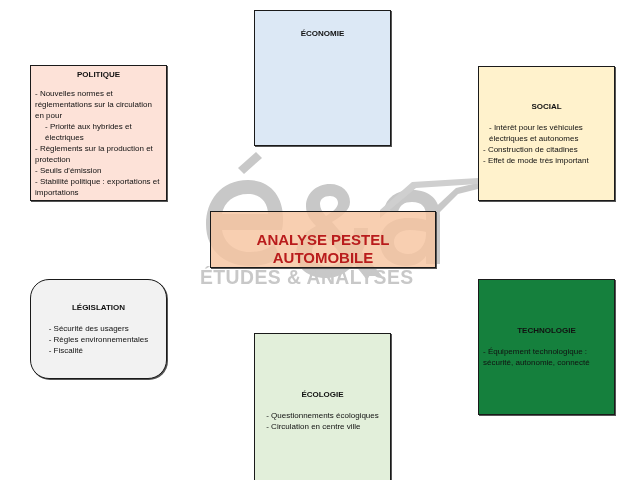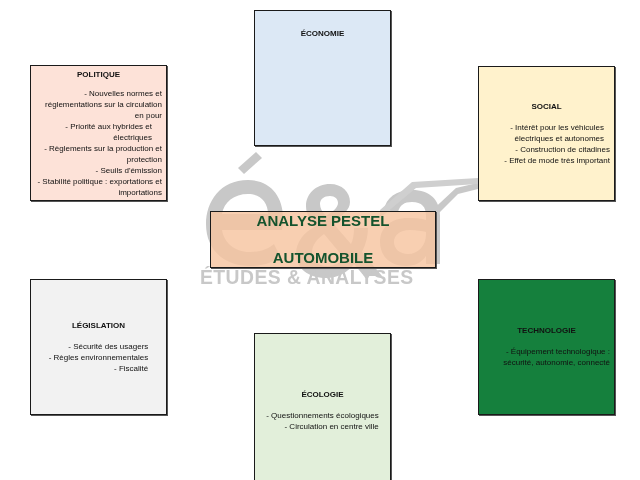--- a/index.html
+++ b/index.html
@@ -41,21 +41,21 @@
     }
     .box {
       position: absolute;
       box-sizing: border-box;
       border: 1.5px solid #1a1a1a;
       box-shadow: 1px 1px 0 #555;
       display: flex;
       flex-direction: column;
       align-items: center;
       justify-content: center;
-      text-align: right;
+      text-align: left;
       padding: 20px 4px;
       z-index: 2;
     }
     .box.top-aligned {
       justify-content: flex-start;
       padding-top: 4px;
     }
     .box-title {
       font-weight: bold;
       font-size: 8px;
@@ -75,26 +75,26 @@
       top: 211px;
       width: 226px;
       height: 57px;
       box-sizing: border-box;
       border: 1.5px solid #1a1a1a;
       box-shadow: 1px 1px 0 #555;
       background: rgba(246, 196, 160, 0.82);
       display: flex;
       flex-direction: column;
       align-items: center;
-      justify-content: space-between;
+      justify-content: flex-end;
       font-weight: bold;
       font-size: 15px;
       line-height: 18px;
       z-index: 2;
-      color: #14532d;
+      color: #b91c1c;
     }
   </style>
 </head>
 <body>
 
 <div class="watermark">
   <svg width="300" height="150" viewBox="0 0 300 150">
 
     <path d="M48 18 L66 2 L72 8 L54 24 Z" fill="#c8c8c8"></path>
 
@@ -134,21 +134,21 @@
 
 <div class="box" style="left:478px; top:66px; width:137px; height:135px; background:#fff2cc;">
   <div class="box-title">SOCIAL</div>
   <div class="box-lines">
     <div style="padding:0 6px;">- Intérêt pour les véhicules électriques et autonomes</div>
     <div>- Construction de citadines</div>
     <div>- Effet de mode très important</div>
   </div>
 </div>
 
-<div class="box" style="left:30px; top:279px; width:137px; height:136px; background:#f2f2f2;">
+<div class="box" style="left:30px; top:279px; width:137px; height:100px; background:#f2f2f2;border-radius:19px;">
   <div class="box-title">LÉGISLATION</div>
   <div class="box-lines">
     <div>- Sécurité des usagers</div>
     <div>- Règles environnementales</div>
     <div>- Fiscalité</div>
   </div>
 </div>
 
 <div class="box" style="left:254px; top:333px; width:137px; height:156px; background:#e2efda;">
   <div class="box-title">ÉCOLOGIE</div>

